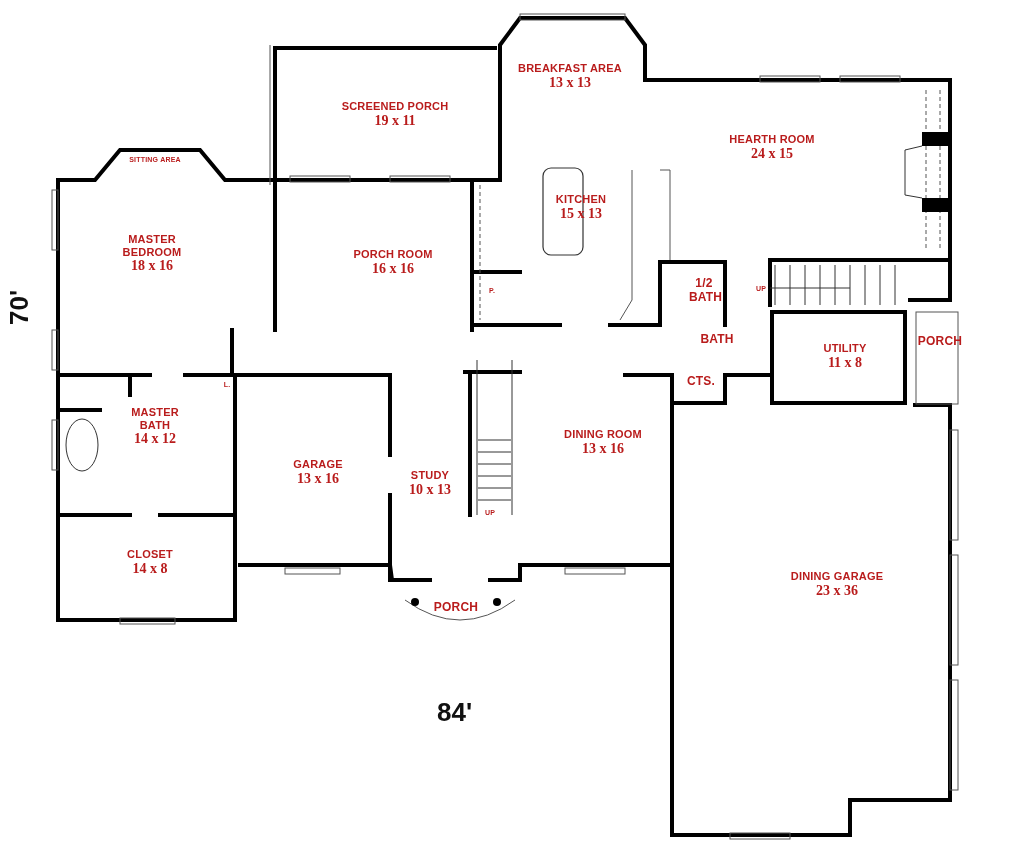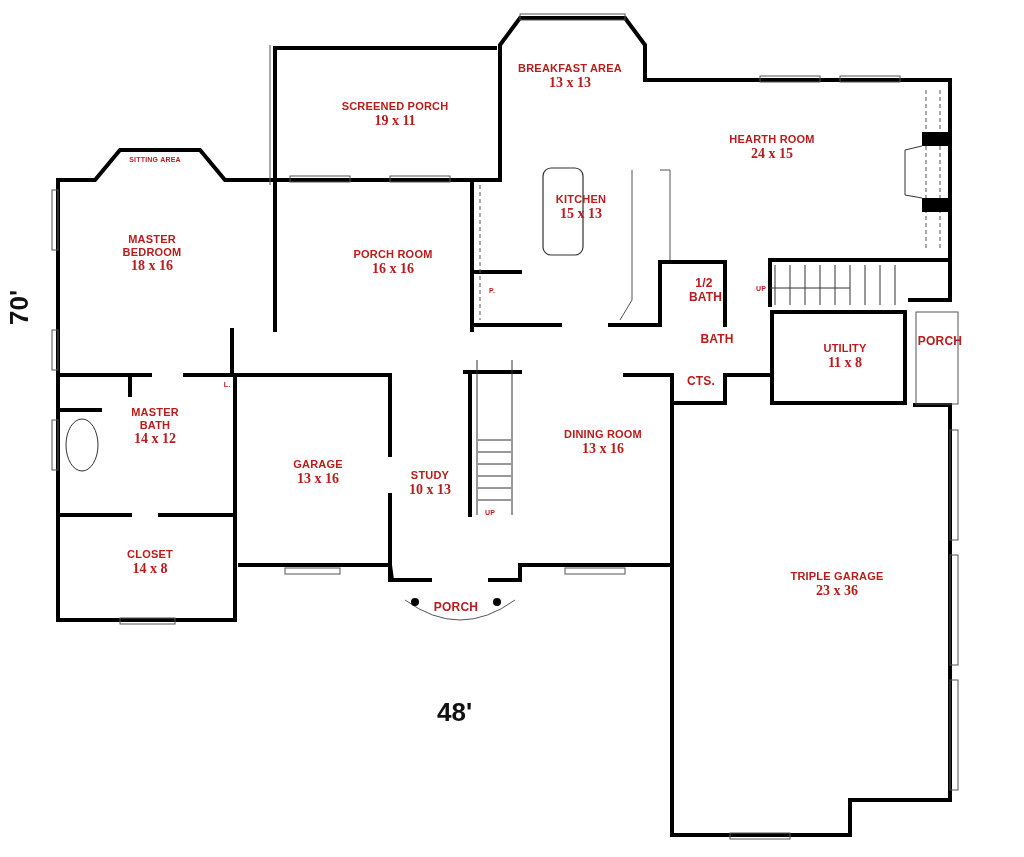--- a/index.html
+++ b/index.html
@@ -183,31 +183,31 @@
     <div class="n">CTS.</div>
   </div>
 <div class="lbl" style="left:150px;top:548px">
     <div class="n">CLOSET</div>
     <div class="d">14 x 8</div>
   </div>
 <div class="lbl small" style="left:456px;top:601px">
     <div class="n">PORCH</div>
   </div>
 <div class="lbl" style="left:837px;top:570px">
-    <div class="n">TRIPLE GARAGE</div>
+    <div class="n">DINING GARAGE</div>
     <div class="d">23 x 36</div>
   </div>
 
 <div class="lbl tiny" style="left:492px;top:287px">
     <div class="n">P.</div>
   </div>
 <div class="lbl tiny" style="left:227px;top:381px">
     <div class="n">L.</div>
   </div>
 <div class="lbl tiny" style="left:761px;top:285px">
     <div class="n">UP</div>
   </div>
 <div class="lbl tiny" style="left:490px;top:509px">
     <div class="n">UP</div>
   </div>
 
-<div class="dim" style="left:437px;top:697px">48'</div>
+<div class="dim" style="left:437px;top:697px">84'</div>
 <div class="dim" style="left:4px;top:290px;transform:rotate(-90deg);transform-origin:left top;top:325px">70'</div>
 
 </body></html>

